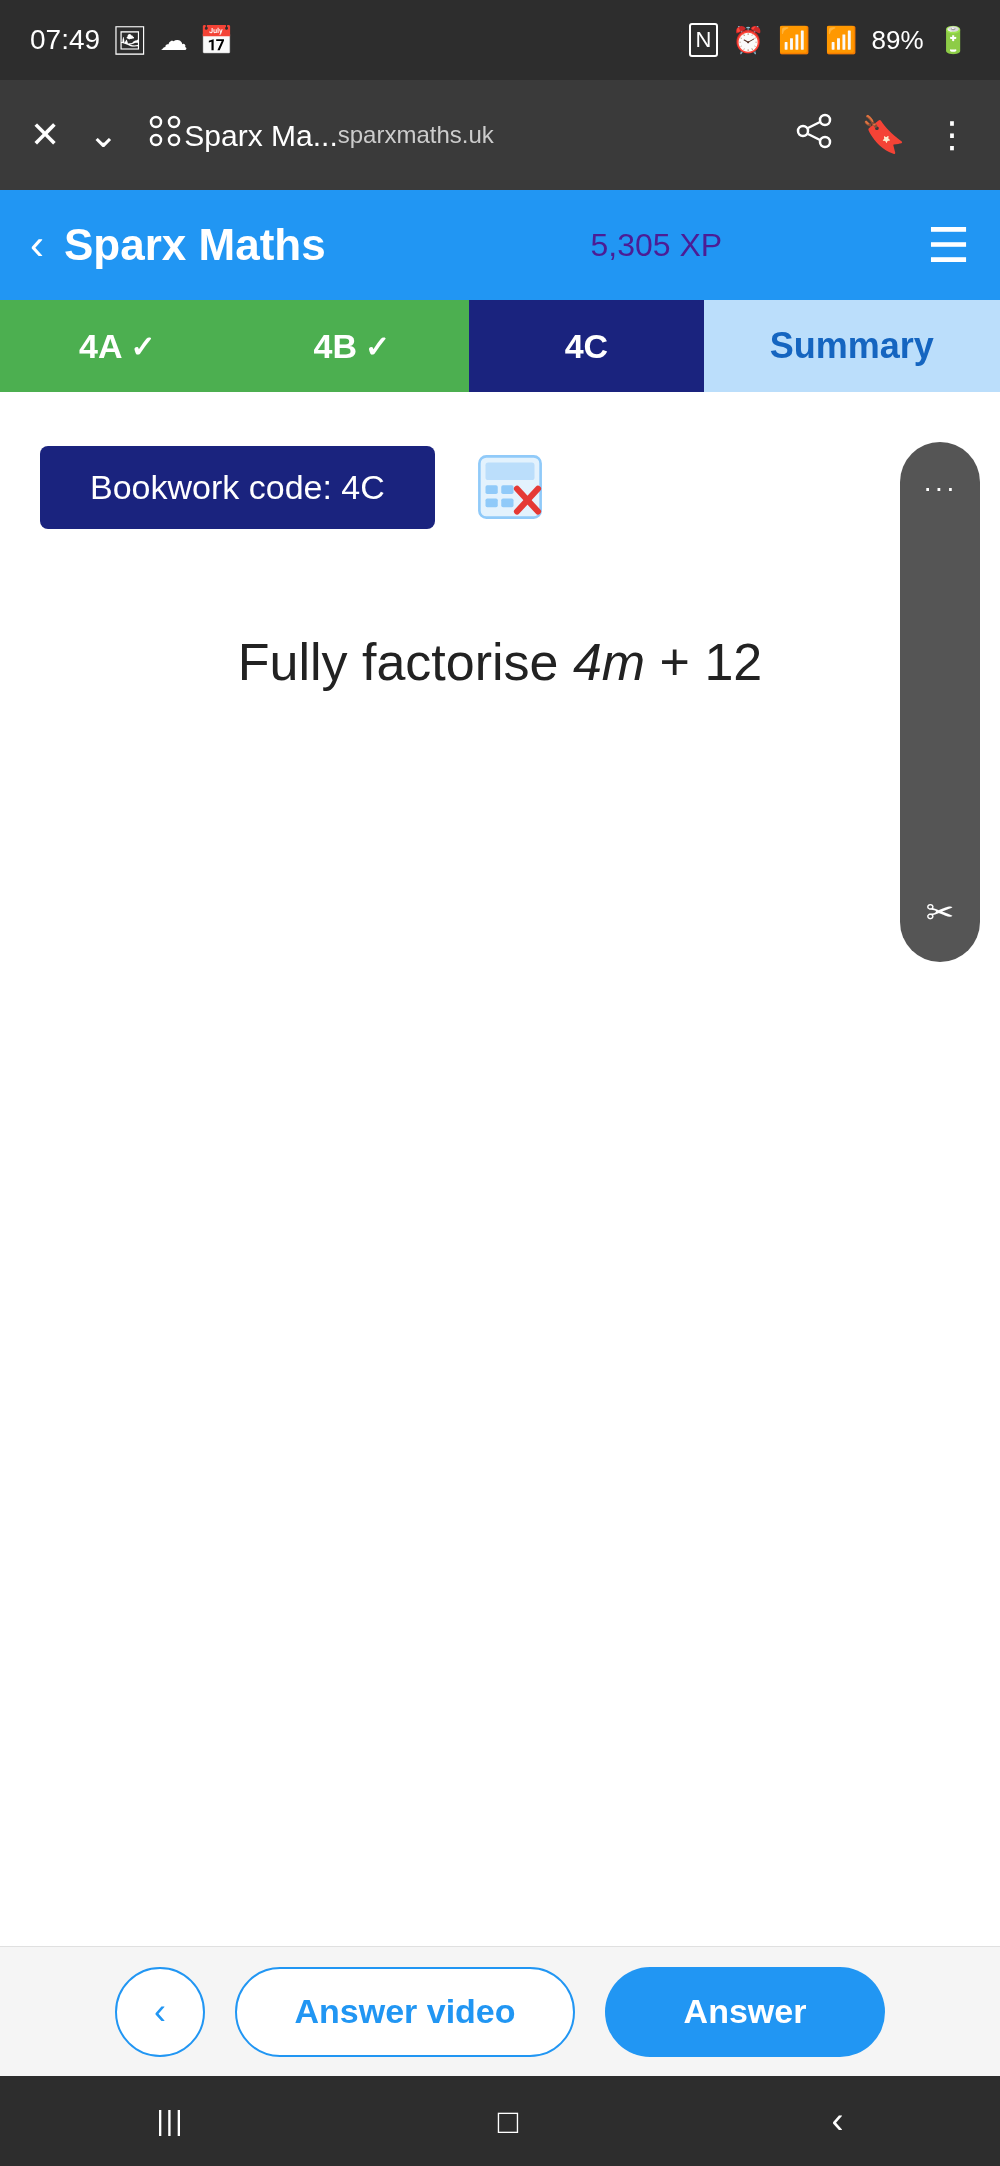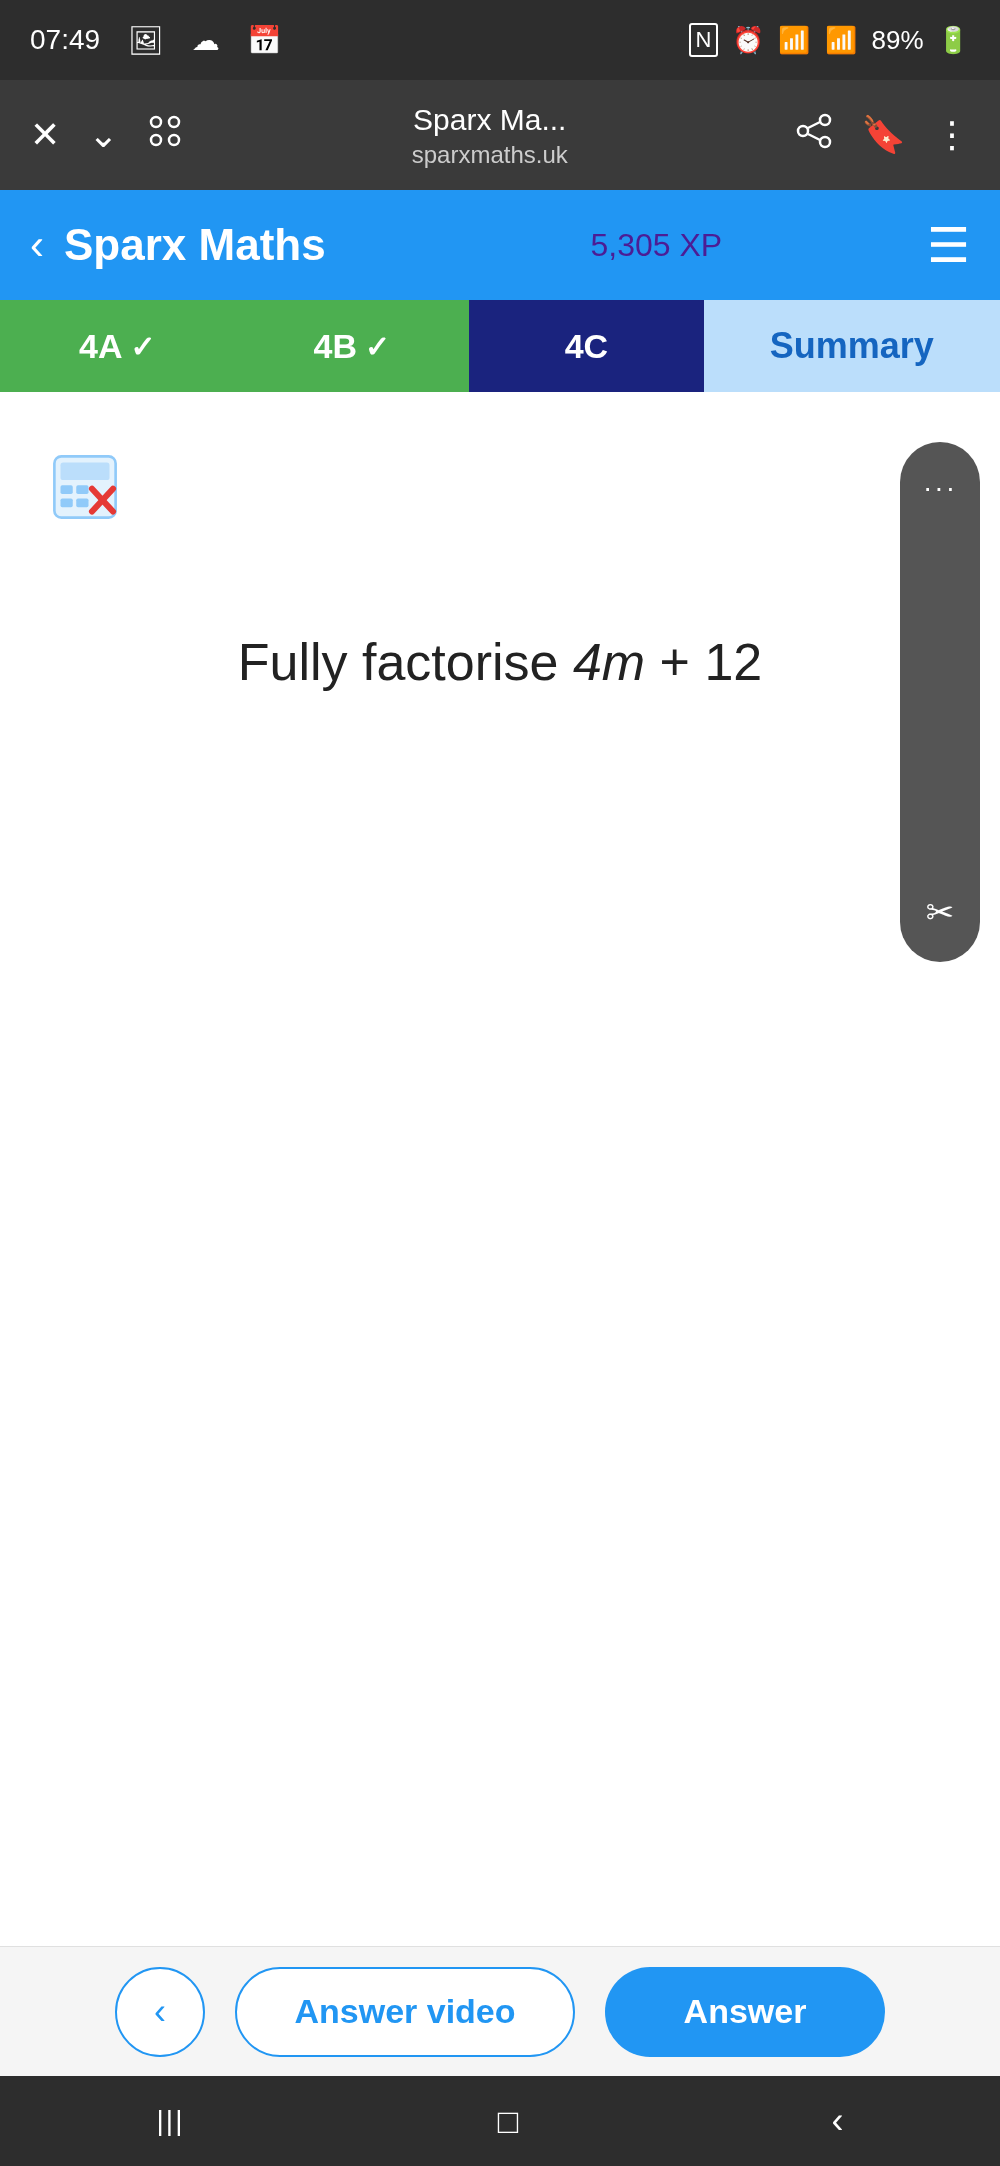--- a/index.html
+++ b/index.html
@@ -18,39 +18,39 @@
       background: #2d2d2d;
       height: 80px;
       display: flex;
       align-items: center;
       justify-content: space-between;
       padding: 0 30px;
       color: white;
       font-size: 28px;
       font-weight: 500;
     }
-    .status-left { display: flex; align-items: center; gap: 28px; }
+    .status-left { display: flex; align-items: center; gap: 12px; }
     .status-right { display: flex; align-items: center; gap: 14px; font-size: 26px; }
 
     
     .browser-bar {
       background: #3a3a3a;
       height: 110px;
       display: flex;
       align-items: center;
       justify-content: space-between;
       padding: 0 30px;
       color: white;
     }
     .browser-nav { display: flex; align-items: center; gap: 28px; }
     .browser-url { 
       flex: 1; 
       text-align: center;
       display: flex;
-      flex-direction: column;
+      flex-direction: row;
       align-items: center;
       line-height: 1.3;
     }
     .browser-url-title { font-size: 30px; font-weight: 500; }
     .browser-url-domain { font-size: 24px; color: #ccc; }
     .browser-actions { display: flex; align-items: center; gap: 28px; }
     .browser-icon { font-size: 36px; color: white; cursor: pointer; }
 
     
     .app-header {
@@ -319,20 +319,21 @@
     <span>4C</span>
   </div>
   <div class="tab tab-summary">
     <span>Summary</span>
   </div>
 </div>
 
 <div class="main-content">
 
   <div class="bookwork-area">
+    <div class="bookwork-code-box">Bookwork code: 4C</div>
 
     <div class="calculator-icon">
       <svg class="calc-svg" viewBox="0 0 80 80" fill="none" xmlns="http://www.w3.org/2000/svg">
 
         <rect x="5" y="5" width="70" height="70" rx="8" fill="#e3f2fd" stroke="#90caf9" stroke-width="3"></rect>
 
         <rect x="12" y="12" width="56" height="20" rx="3" fill="#bbdefb"></rect>
 
         <rect x="12" y="38" width="14" height="10" rx="2" fill="#90caf9"></rect>
         <rect x="30" y="38" width="14" height="10" rx="2" fill="#90caf9"></rect>

